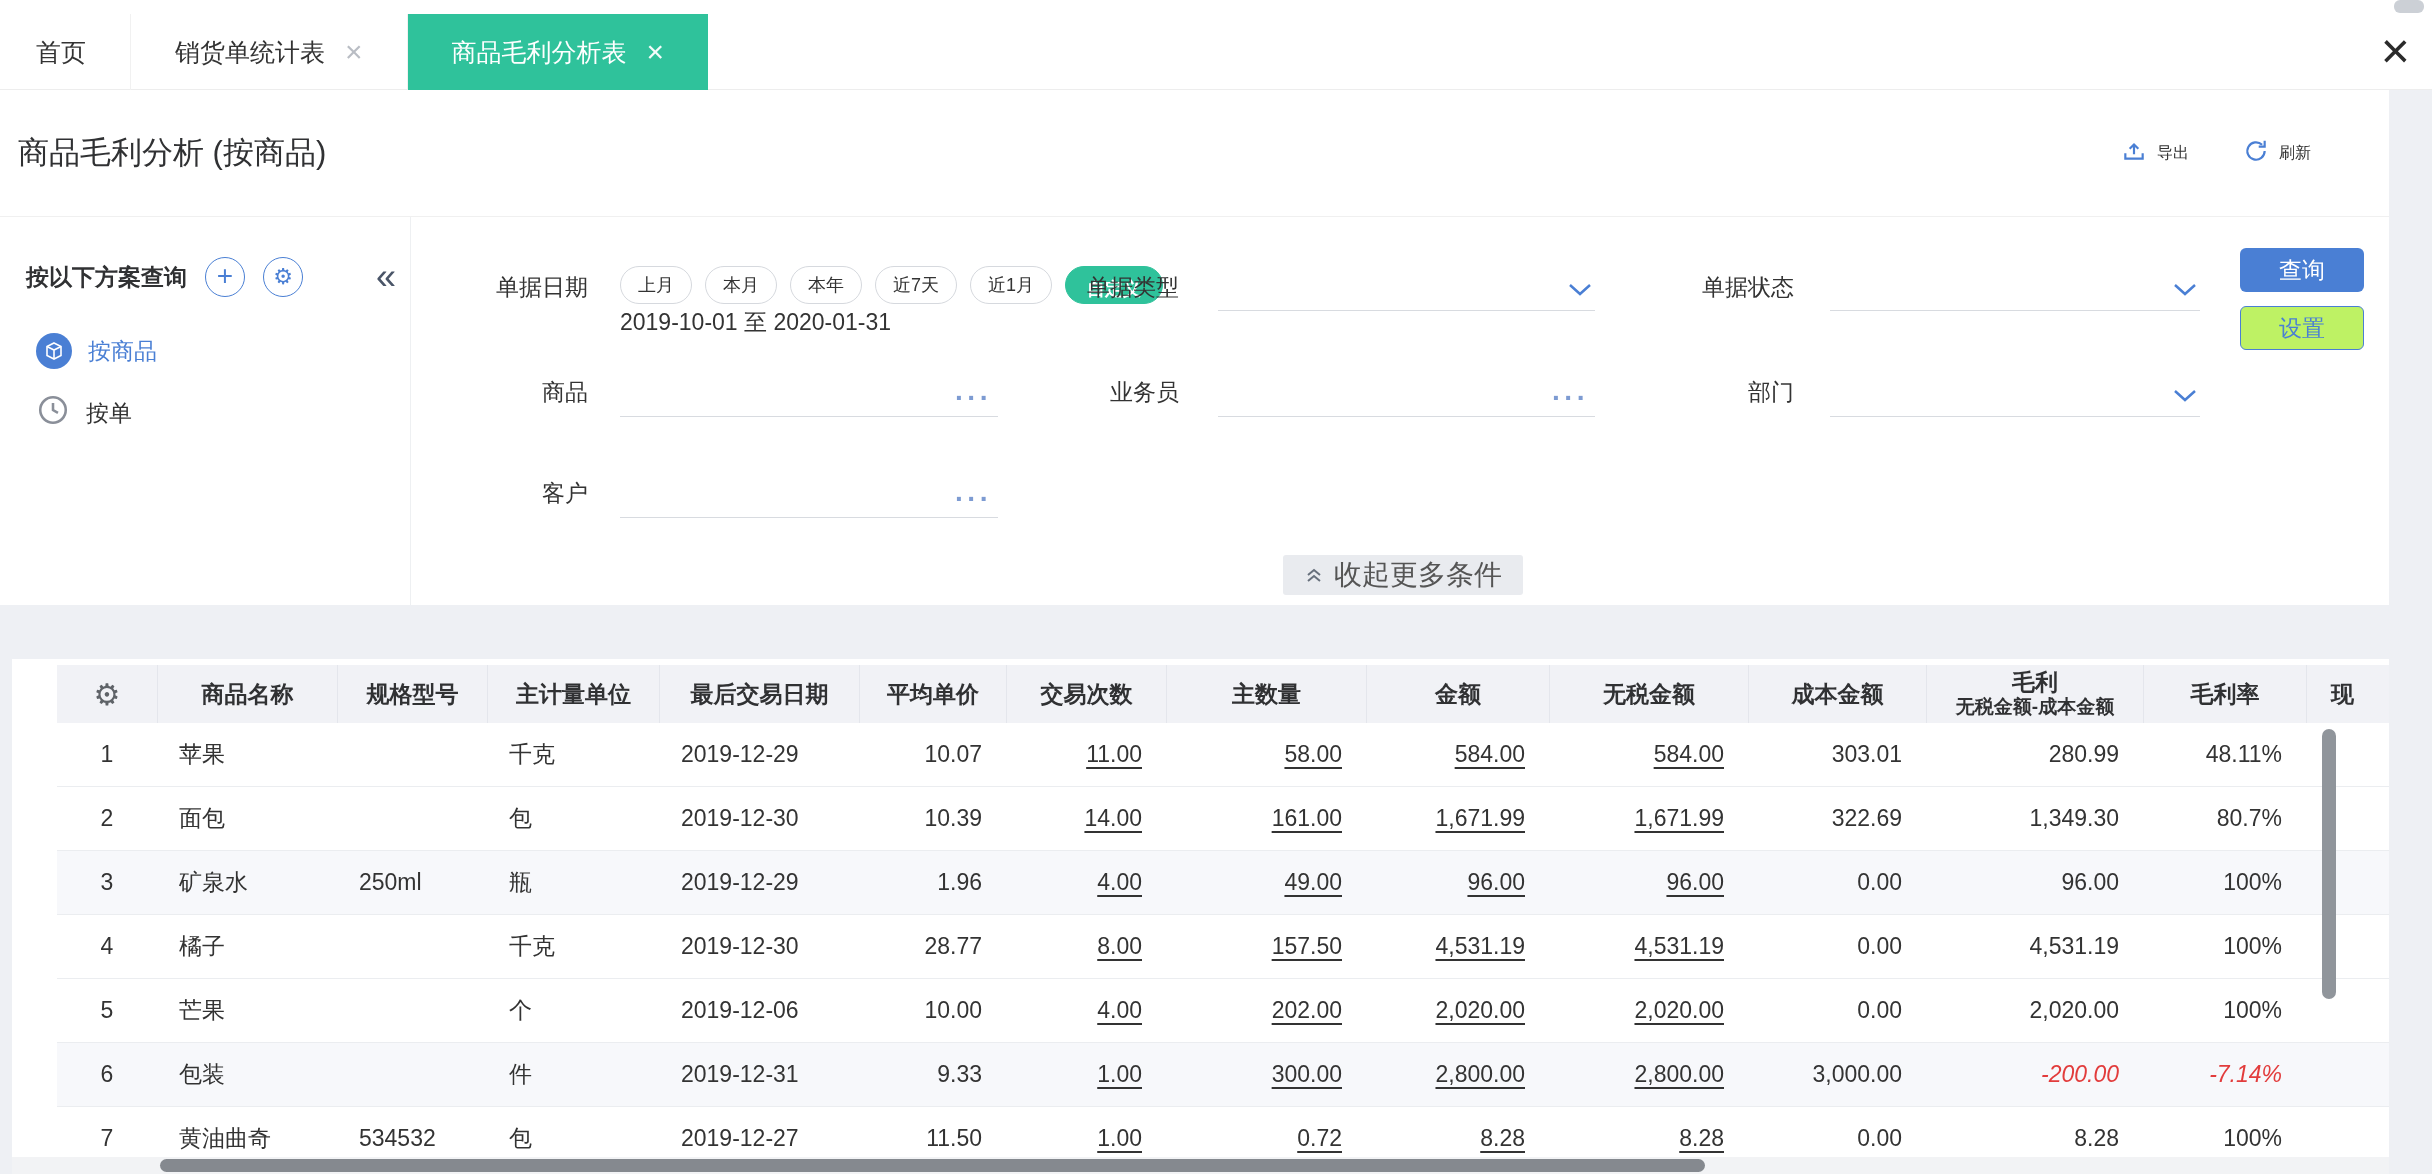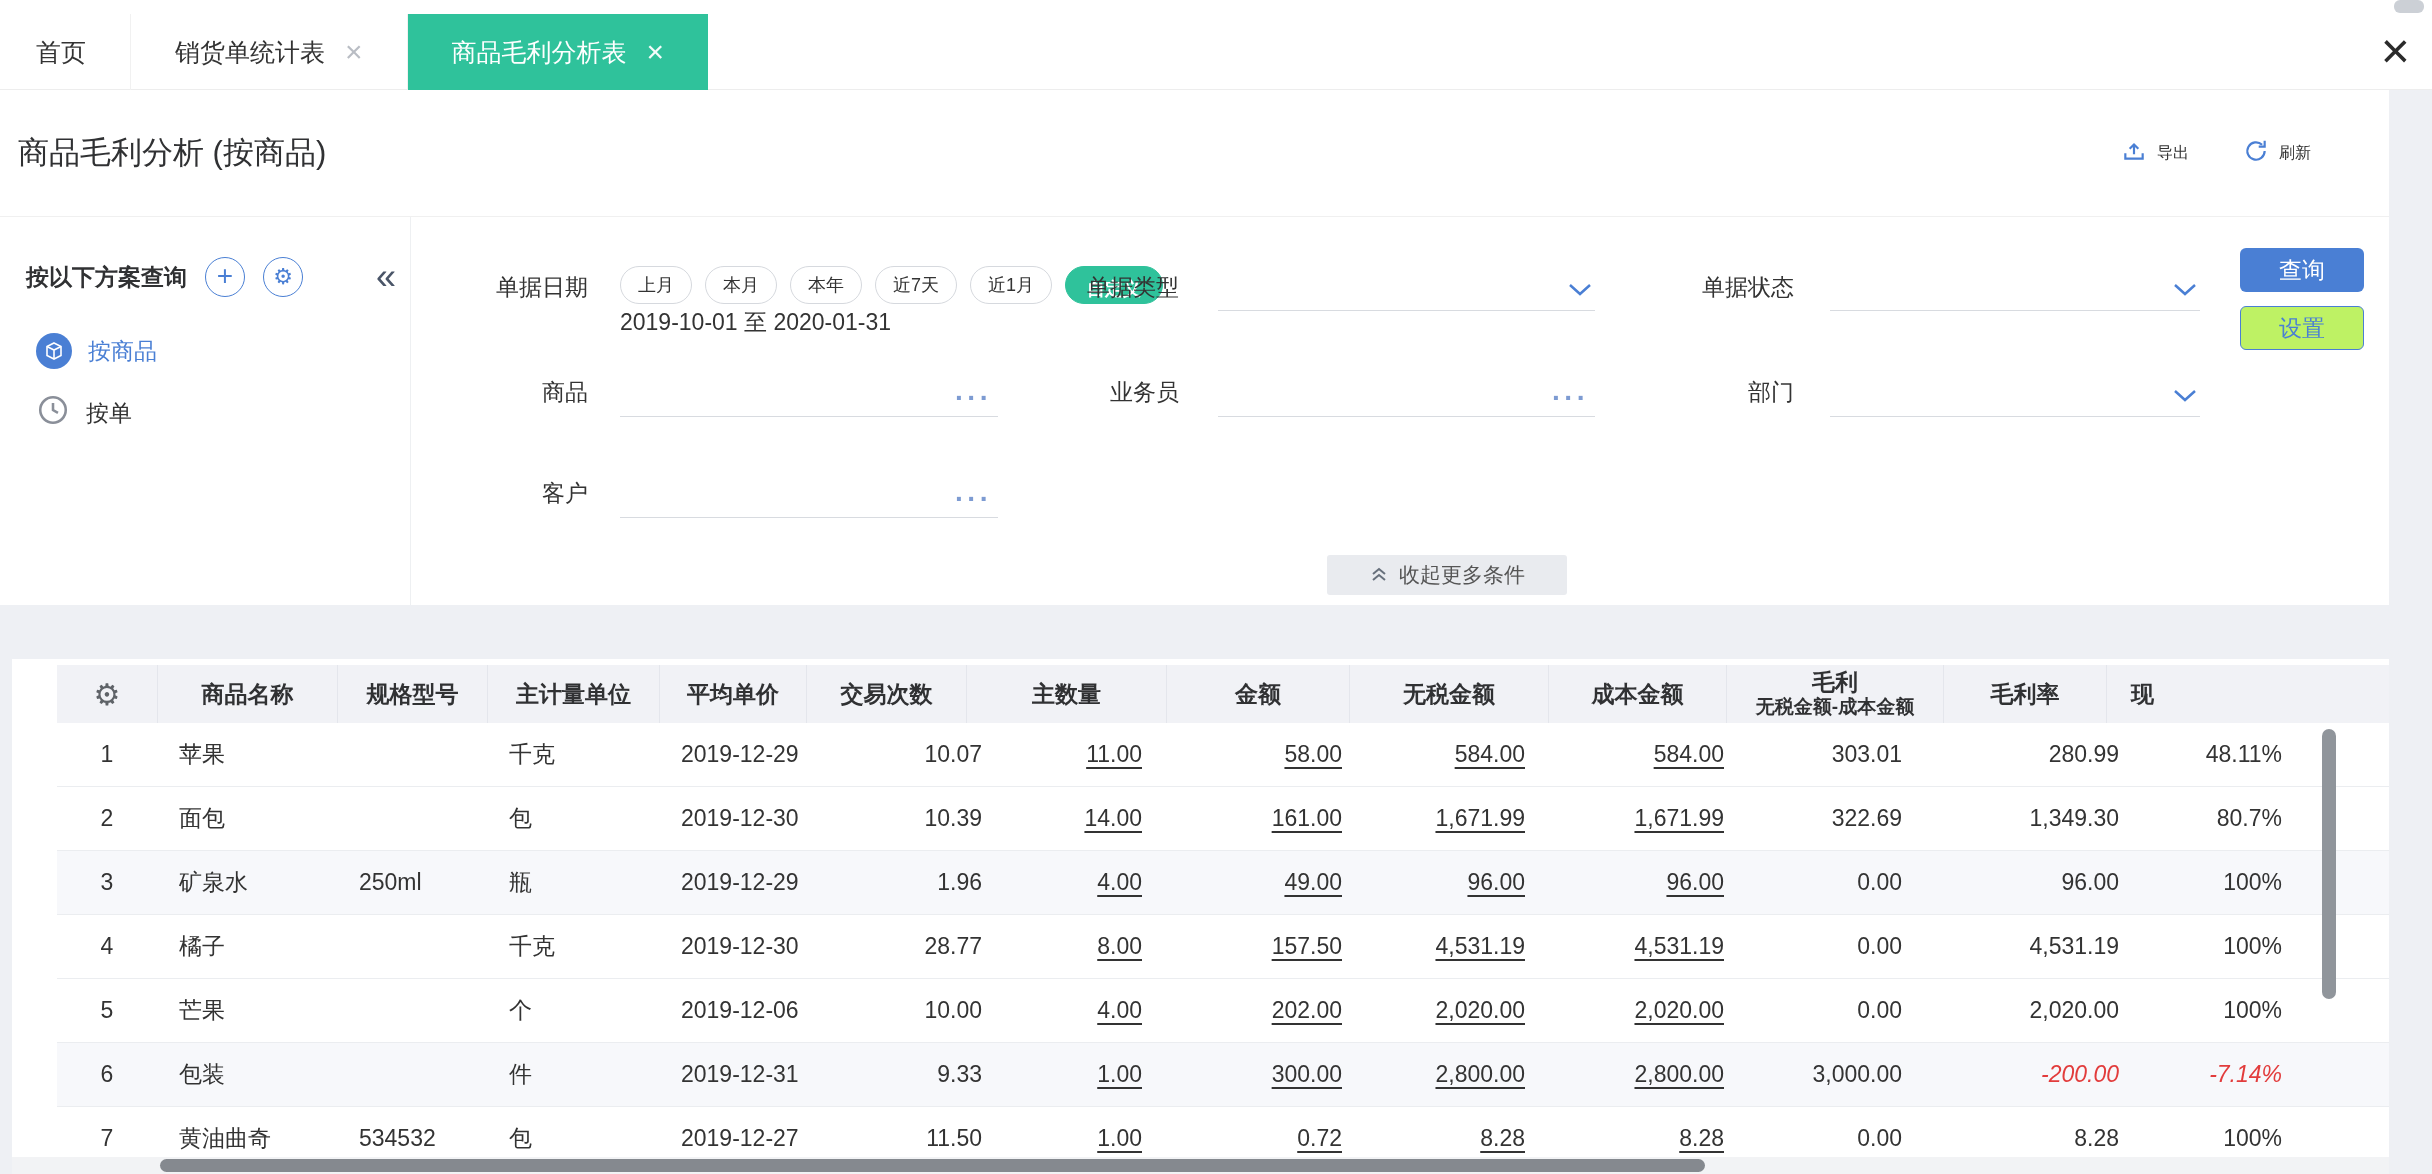--- a/index.html
+++ b/index.html
@@ -54,21 +54,21 @@
   .ufield .chev { position: absolute; right: 2px; bottom: 8px; }
   .ufield .dots { position: absolute; right: 6px; bottom: 2px; font-size: 28px; letter-spacing: 3px; color: #7d9bd2; font-weight: bold; }
 
   .btn { position: absolute; left: 2240px; width: 124px; height: 44px; border-radius: 6px; font-size: 23px;
          display: flex; align-items: center; justify-content: center; cursor: pointer; }
   .btn.primary { background: #4a7fd4; color: #fff; }
   .btn.ghost { background: #bef264; color: #4a7fd4; border: 1px solid #4a7fd4; }
 
   .collapse-bar { position: absolute; left: 1283px; top: 338px; width: 240px; height: 40px; background: #e9ebef;
                   border-radius: 3px; display: flex; align-items: center; justify-content: center; gap: 10px;
-                  font-size: 21px; color: #555; cursor: pointer; margin-left: 44px; }
+                  font-size: 28px; color: #555; cursor: pointer; }
 
   
   .tablecard { position: absolute; top: 659px; left: 12px; width: 2377px; height: 515px; background: #fff; overflow: hidden; }
   .thead { position: absolute; top: 6px; left: 45px; width: 2349px; height: 58px; display: flex;
            background: #f1f2f6; font-weight: bold; font-size: 23px; color: #303133; }
   .th { display: flex; align-items: center; justify-content: center; border-left: 1px solid #e4e6ec; }
   .th:first-child { border-left: none; }
   .th.col2 { flex-direction: column; line-height: 1.2; }
   .th.col2 .sub { font-size: 19px; }
   .th.tl { justify-content: flex-start; padding-left: 24px; }
@@ -236,20 +236,21 @@
   </div>
 
   <div class="tablecard">
     <div class="thead">
       <div class="th c-idx">
           <span class="head-gear">⚙</span>
         </div>
       <div class="th c-name">商品名称</div>
       <div class="th c-spec">规格型号</div>
       <div class="th c-unit">主计量单位</div>
+      <div class="th c-date">最后交易日期</div>
       <div class="th c-avg">平均单价</div>
       <div class="th c-count">交易次数</div>
       <div class="th c-qty">主数量</div>
       <div class="th c-amt">金额</div>
       <div class="th c-taxfree">无税金额</div>
       <div class="th c-cost">成本金额</div>
       <div class="th c-profit col2">
         <span>毛利</span>
         <span class="sub">无税金额-成本金额</span>
       </div>

